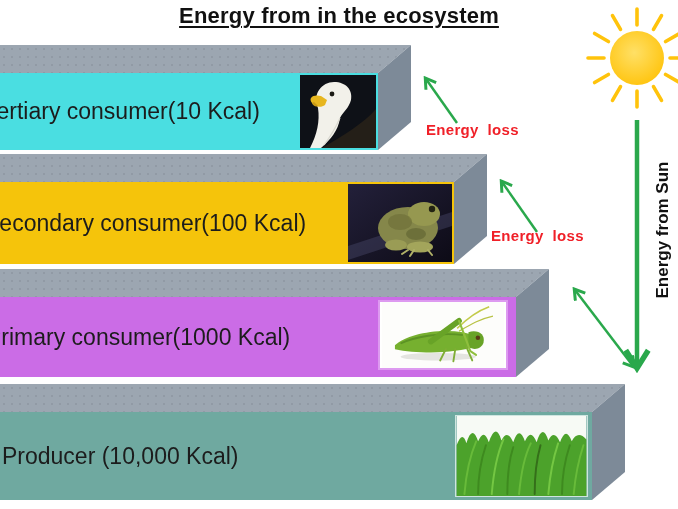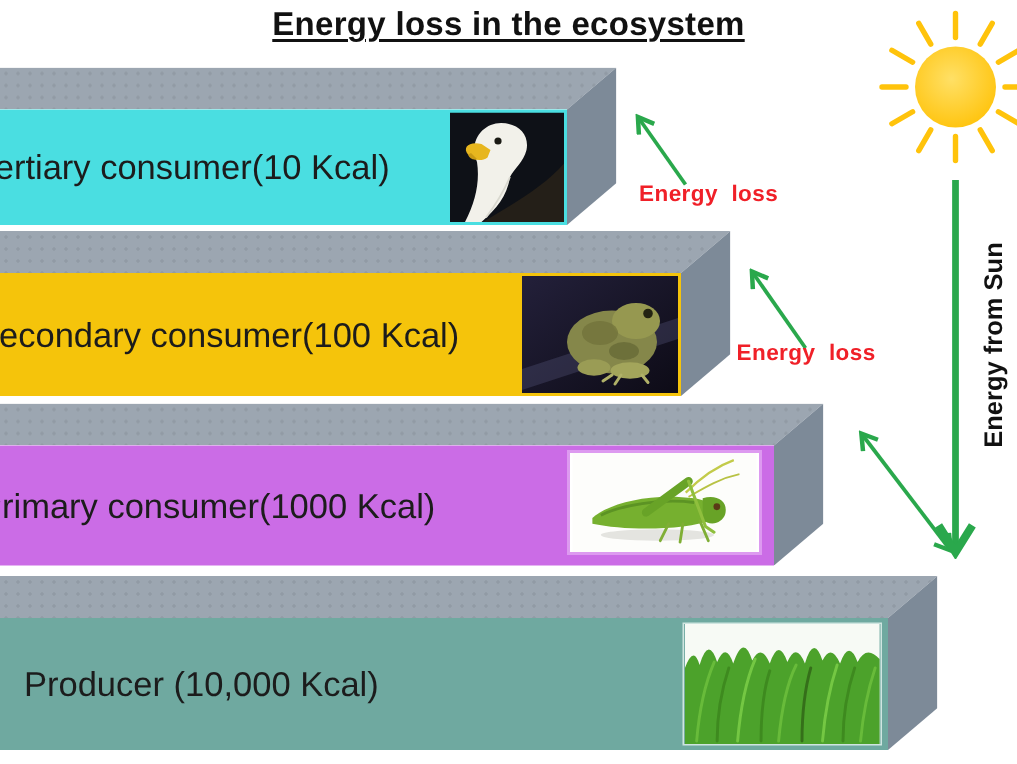--- a/index.html
+++ b/index.html
@@ -47,21 +47,21 @@
   #bar2-front .bar-label{margin-left:-16px;}
 
   #bar3-top{top:269px;width:549px;}
   #bar3-side{left:516px;top:269px;height:108px;}
   #bar3-front{top:297px;width:516px;height:80px;}
   #bar3-front .bar-label{margin-left:-14px;}
 
   #bar4-top{top:384px;width:625px;}
   #bar4-side{left:592px;top:384px;height:116px;}
   #bar4-front{top:412px;width:592px;height:88px;}
-  #bar4-front .bar-label{margin-left:16px;}
+  #bar4-front .bar-label{margin-left:2px;}
 
   .bar-image{position:absolute;display:block;}
   #eagle-image{left:300px;top:2px;}
   #frog-image{left:348px;top:2px;}
   #grasshopper-image{left:378px;top:3px;border:2px solid #dd9af0;background:#fff;}
   #grass-image{left:455px;top:3px;border:1px solid #cfe5e0;}
 
   .energy-loss{
     position:absolute;font-size:15px;font-weight:bold;color:var(--red);
     white-space:pre;letter-spacing:0.3px;
@@ -77,21 +77,21 @@
 
   #sun-icon{position:absolute;left:580px;top:5px;}
   #arrow-overlay{position:absolute;left:0;top:0;pointer-events:none;}
   .green-stroke{stroke:var(--green);}
 </style>
 </head>
 <body>
 
 <div id="canvas">
 
-  <div class="title">Energy loss in the ecosystem</div>
+  <div class="title">Energy from in the ecosystem</div>
 
   <svg id="sun-icon" width="98" height="110" viewBox="0 0 98 110">
     <defs>
       <radialGradient id="sunGrad" cx="45%" cy="40%" r="65%">
         <stop offset="0%" stop-color="#FFE066"></stop>
         <stop offset="100%" stop-color="#FFC30B"></stop>
       </radialGradient>
     </defs>
     <g stroke="#FFC30B" stroke-width="3.6" stroke-linecap="round">
       <line x1="90" y1="53" x2="106" y2="53"></line>

